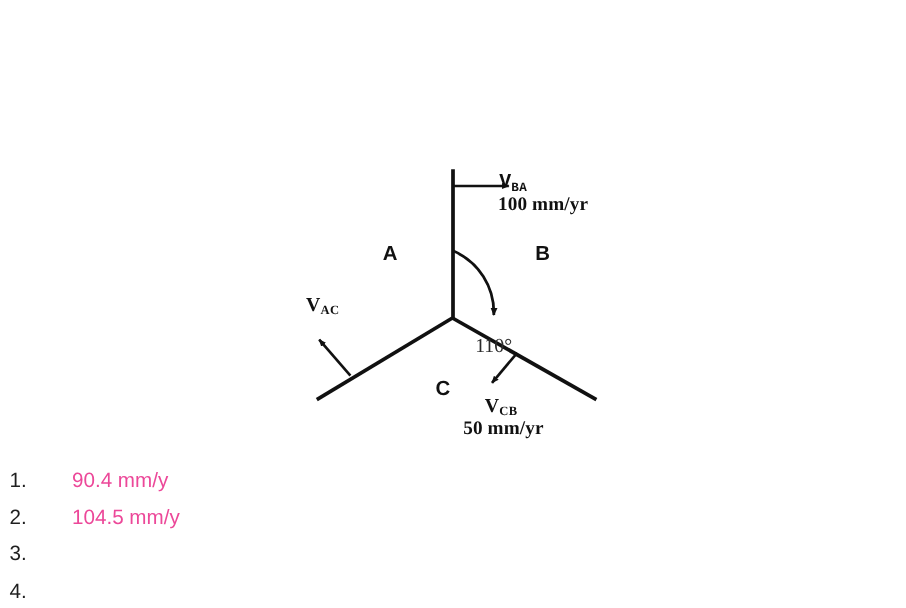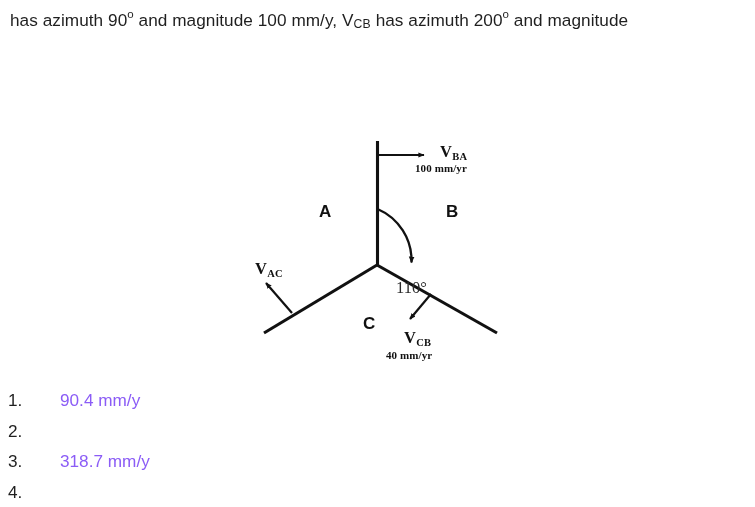--- a/index.html
+++ b/index.html
@@ -75,21 +75,21 @@
   }
   .vec-label .sb {
     font-size: 10.5px;
     position: relative;
     top: 2.5px;
     letter-spacing: 0.3px;
   }
   .mag-label {
     font-family: "Liberation Serif", serif;
     font-weight: bold;
-    font-size: 11px;
+    font-size: 16px;
     letter-spacing: 0.1px;
   }
   .angle-label {
     font-family: "Liberation Serif", serif;
     font-size: 16.5px;
     color: #2b2b2b;
   }
 
   
   #options {
@@ -103,28 +103,27 @@
     align-items: baseline;
     height: 30.5px;
   }
   .opt-num {
     width: 52px;
     font-size: 17.2px;
     color: #1f1f1f;
   }
   .opt-text {
     font-size: 17.2px;
-    color: #8b5cf6;
+    color: #ec4899;
   }
 </style>
 </head>
 <body>
 
 <div id="question-block">
-  <div class="q-line">has azimuth 90<span class="deg-o">o</span> and magnitude 100 mm/y, <span class="vsym">V<span class="sub">CB</span></span> has azimuth 200<span class="deg-o">o</span> and magnitude</div>
 </div>
 
 <div id="diagram">
 
   <svg width="755" height="250" viewBox="0 0 755 250">
     <defs>
       <marker id="arrowhead" markerWidth="7" markerHeight="7" refX="5.6" refY="2.6" orient="auto" markerUnits="userSpaceOnUse">
         <path d="M0,0 L6.2,2.6 L0,5.2 Z" fill="#111111"></path>
       </marker>
       <marker id="arrowhead-sm" markerWidth="8" markerHeight="8" refX="6" refY="2.9" orient="auto" markerUnits="userSpaceOnUse">
@@ -146,37 +145,37 @@
 
     <line x1="431" y1="166" x2="410" y2="191" stroke="#111111" stroke-width="2.2" marker-end="url(#arrowhead)"></line>
   </svg>
 
   <div class="dlabel plate-label" style="left: 319px; top: 74px;">A</div>
   <div class="dlabel plate-label" style="left: 446px; top: 74px;">B</div>
   <div class="dlabel plate-label" style="left: 363px; top: 186px;">C</div>
 
   <div class="dlabel angle-label" style="left: 396px; top: 102px; margin-top: 48px;">110°</div>
 
-  <div class="dlabel vec-label" style="left: 440px; top: 14px;">V<span class="sb">BA</span></div>
+  <div class="dlabel vec-label" style="left: 416px; top: 14px; font-family: Liberation Mono, monospace;">V<span class="sb">BA</span></div>
   <div class="dlabel mag-label" style="left: 415px; top: 34px;">100 mm/yr</div>
 
-  <div class="dlabel vec-label" style="left: 255px; top: 131px; text-align: right;">V<span class="sb">AC</span></div>
+  <div class="dlabel vec-label" style="left: 255px; top: 116px; text-align: right;">V<span class="sb">AC</span></div>
 
   <div class="dlabel vec-label" style="left: 404px; top: 200px;">V<span class="sb">CB</span></div>
-  <div class="dlabel mag-label" style="left: 386px; top: 221px;">40 mm/yr</div>
+  <div class="dlabel mag-label" style="left: 386px; top: 221px;">50 mm/yr</div>
 </div>
 
 <div id="options">
   <div class="opt-row">
     <span class="opt-num">1.</span>
     <span class="opt-text">90.4 mm/y</span>
   </div>
   <div class="opt-row">
     <span class="opt-num">2.</span>
+    <span class="opt-text">104.5 mm/y</span>
   </div>
   <div class="opt-row">
     <span class="opt-num">3.</span>
-    <span class="opt-text">318.7 mm/y</span>
   </div>
   <div class="opt-row">
     <span class="opt-num">4.</span>
   </div>
 </div>
 
 </body></html>

